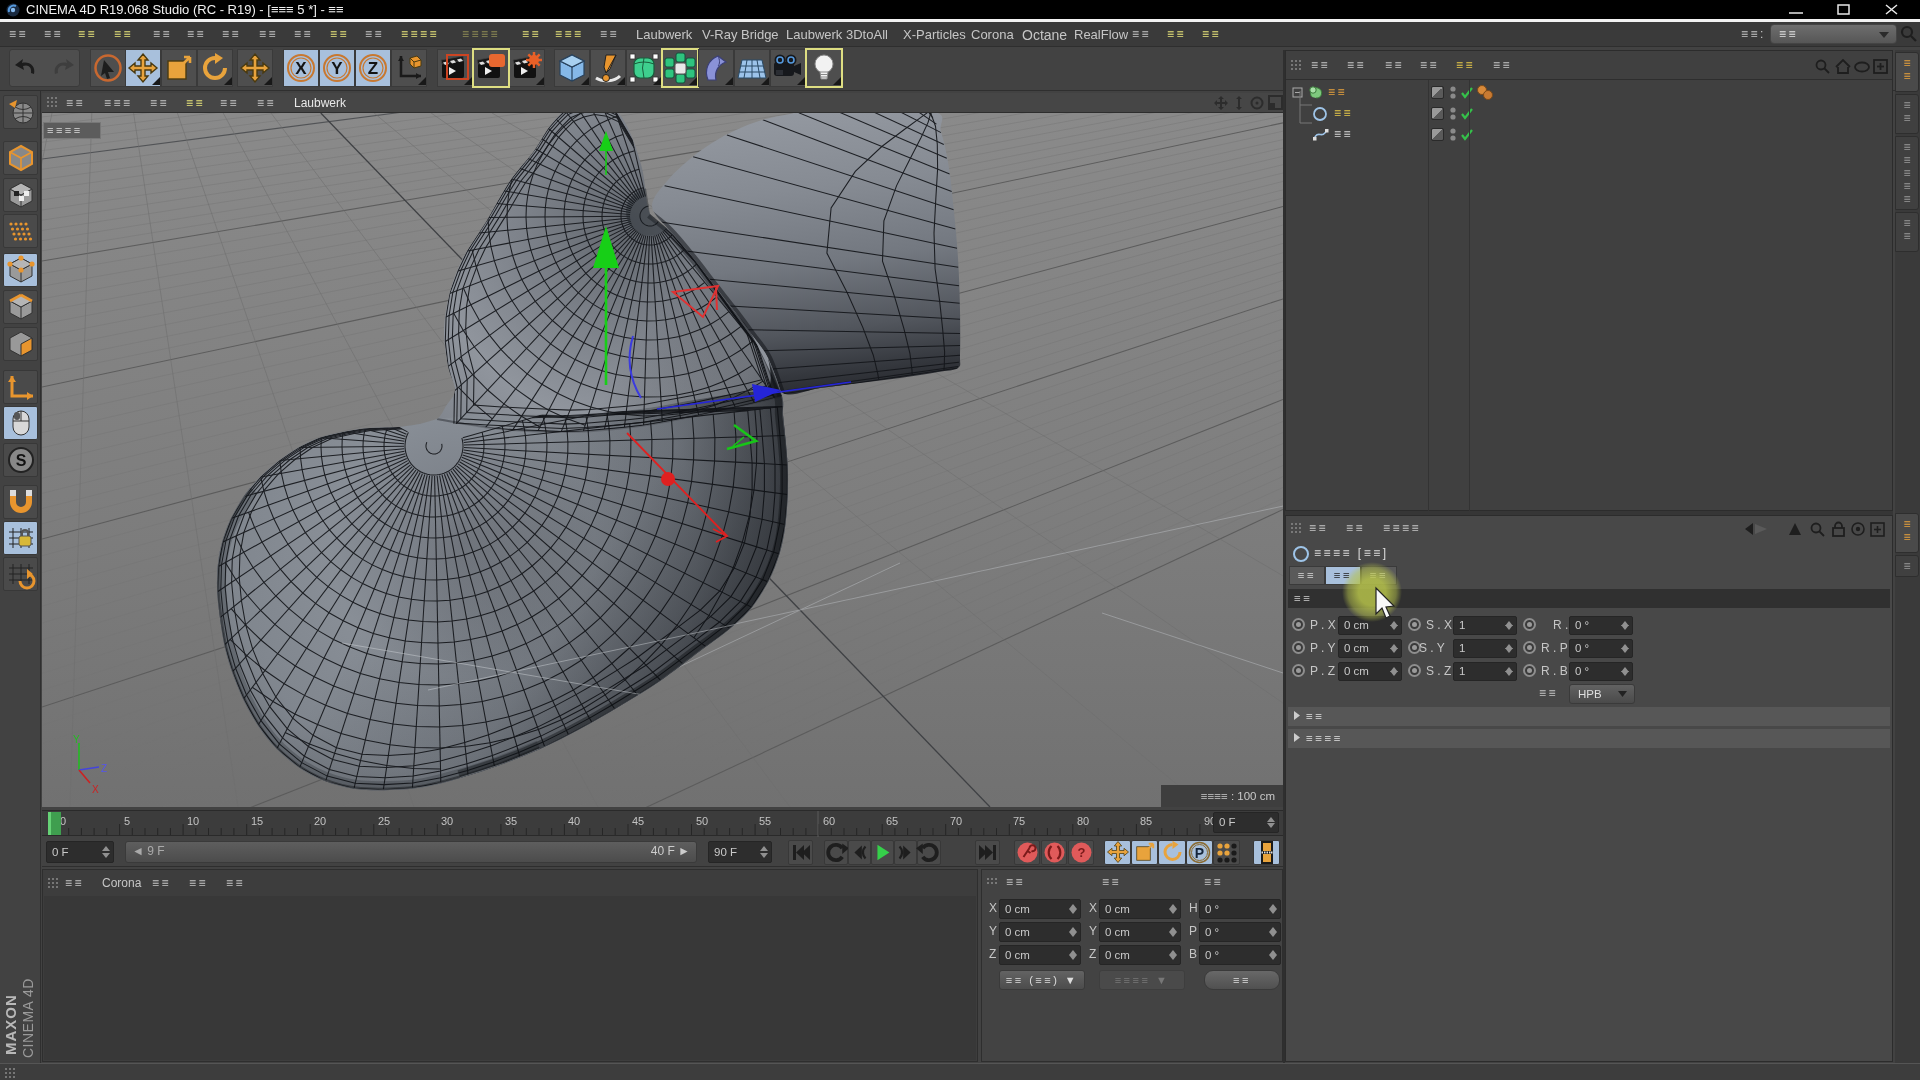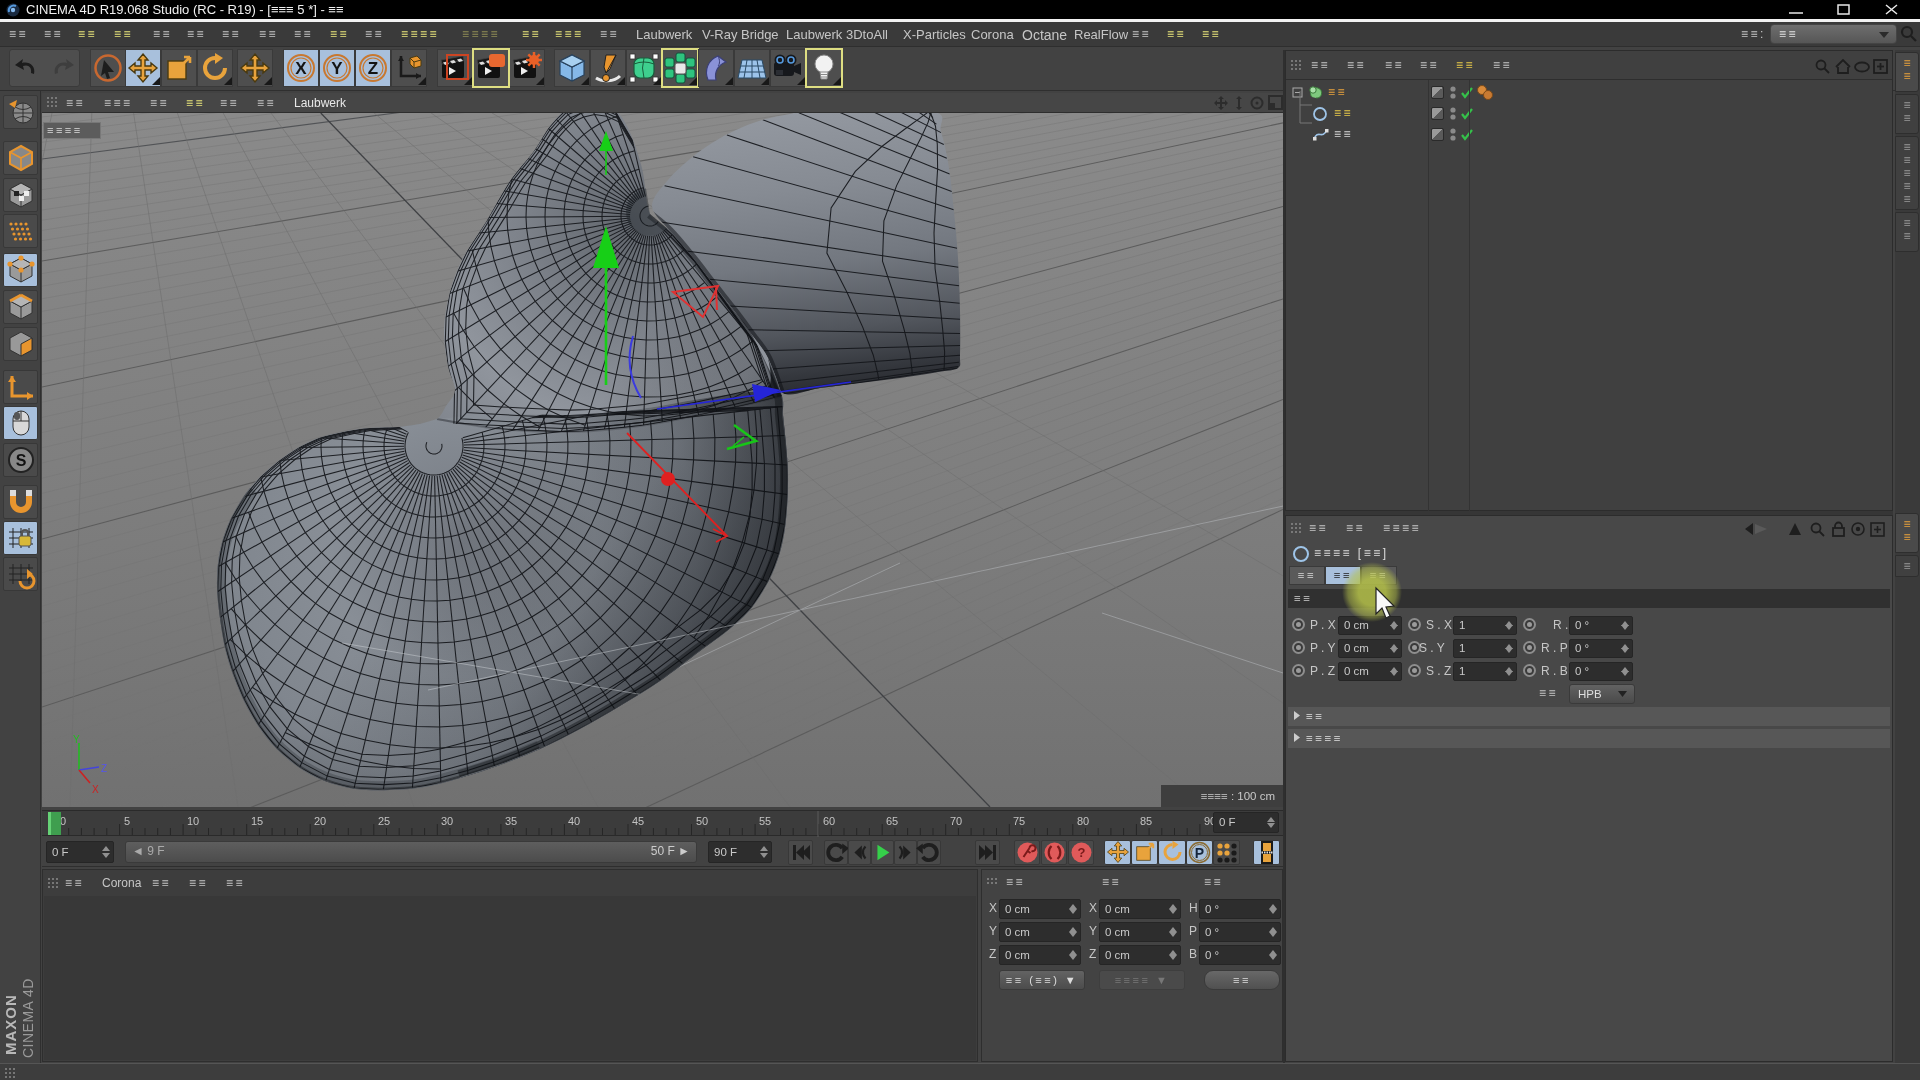--- a/index.html
+++ b/index.html
@@ -878,21 +878,21 @@
       <rect x="6" y="1" width="13" height="23" fill="#3f9e4f"></rect>
       <rect x="6" y="1" width="3" height="23" fill="#66d276"></rect>
       <line x1="776" y1="0" x2="776" y2="26" stroke="#5a5a5a"></line>
     </svg>
   </div>
 <div class="fld spin" style="left:1213px;top:812px;width:66px;height:21px;line-height:19px">0 F</div>
 <div class="" style="left:42px;top:837px;width:1241px;height:30px;background:#424242;border-bottom:1px solid #2e2e2e"></div>
 <div class="fld spin" style="left:46px;top:841px;width:68px;height:22px;line-height:20px">0 F</div>
 <div class="" style="left:125px;top:841px;width:572px;height:22px;background:linear-gradient(#5e5e5e,#4c4c4c);border-radius:3px;border:1px solid #3a3a3a">
     <span class="t" style="position:absolute;left:6px;top:2px;color:#aaa">◄ 9 F</span>
-    <span class="t" style="position:absolute;right:6px;top:2px;color:#ccc">50 F ►</span>
+    <span class="t" style="position:absolute;right:6px;top:2px;color:#ccc">40 F ►</span>
   </div>
 <div class="fld spin" style="left:708px;top:841px;width:64px;height:22px;line-height:20px">90 F</div>
 <div style="left:788px;top:840px;width:25px;height:25px;background:#4a4a4a;border:1px solid #383838;border-radius:2px"></div>
 <svg width="25" height="25" style="left:788px;top:840px" viewBox="0 0 25 25">
     <polygon points="16,5 16,20 8,12.5" fill="#1e1e1e"></polygon>
     <polygon points="22,5 22,20 14,12.5" fill="#1e1e1e"></polygon>
     <rect x="5" y="5" width="3" height="15" fill="#1e1e1e"></rect>
   </svg>
 <div style="left:824px;top:840px;width:24px;height:25px;background:#4a4a4a;border:1px solid #383838;border-radius:2px"></div>
 <svg width="24" height="25" style="left:824px;top:840px" viewBox="0 0 25 25">

